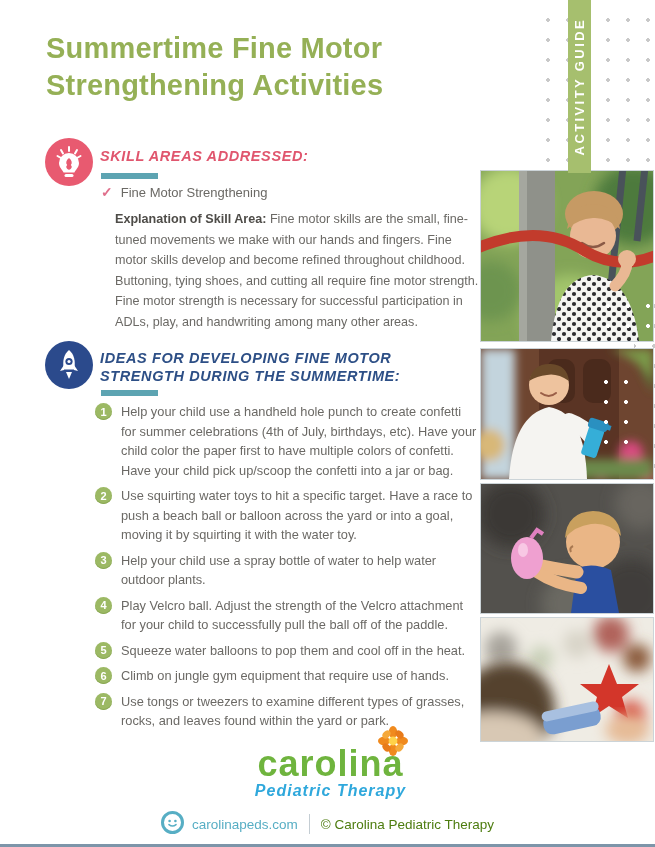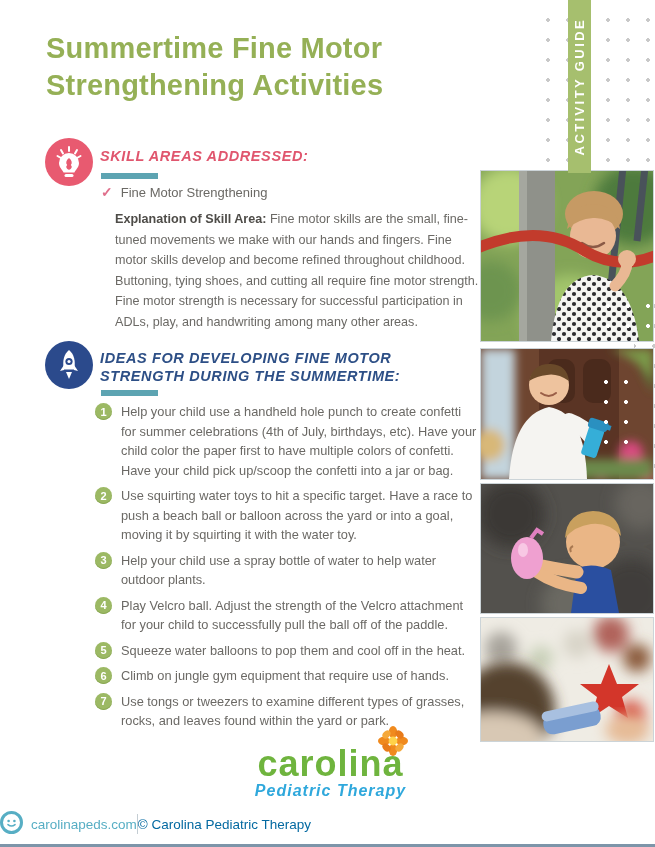--- a/index.html
+++ b/index.html
@@ -63,24 +63,24 @@
   .photo3{top:483px;height:129px;}
   .photo4{top:617px;height:123px;}
 
   
   .logo{position:absolute;left:6px;right:0;top:746px;display:flex;flex-direction:column;align-items:center;}
   .logo-main-wrap{position:relative;display:inline-block;}
   .logo-main{font-size:36px;font-weight:bold;color:#6fb43e;letter-spacing:1px;line-height:36px;}
   .logo-flower{position:absolute;right:-4px;top:-20px;}
   .logo-sub{font-size:16px;font-weight:bold;font-style:italic;color:#2fa8dc;letter-spacing:1px;margin-top:0px;}
   .footer{position:absolute;left:0;right:0;top:811px;display:flex;align-items:center;
-          justify-content:flex-start;}
+          justify-content:center;gap:11px;}
   .site{display:flex;align-items:center;gap:8px;color:#57aec4;font-size:13.5px;text-decoration:none;}
   .divider{width:1px;height:20px;background:#c4cdd3;}
-  .copyright{color:#0369a1;font-size:13.5px;}
+  .copyright{color:#4d7c0f;font-size:13.5px;}
 </style>
 </head>
 <body>
 
 <div class="page">
 
   <div class="dots dots-top"></div>
   <div class="dots dots-right"></div>
   <div class="banner">
     <span class="banner-text">ACTIVITY GUIDE</span>

